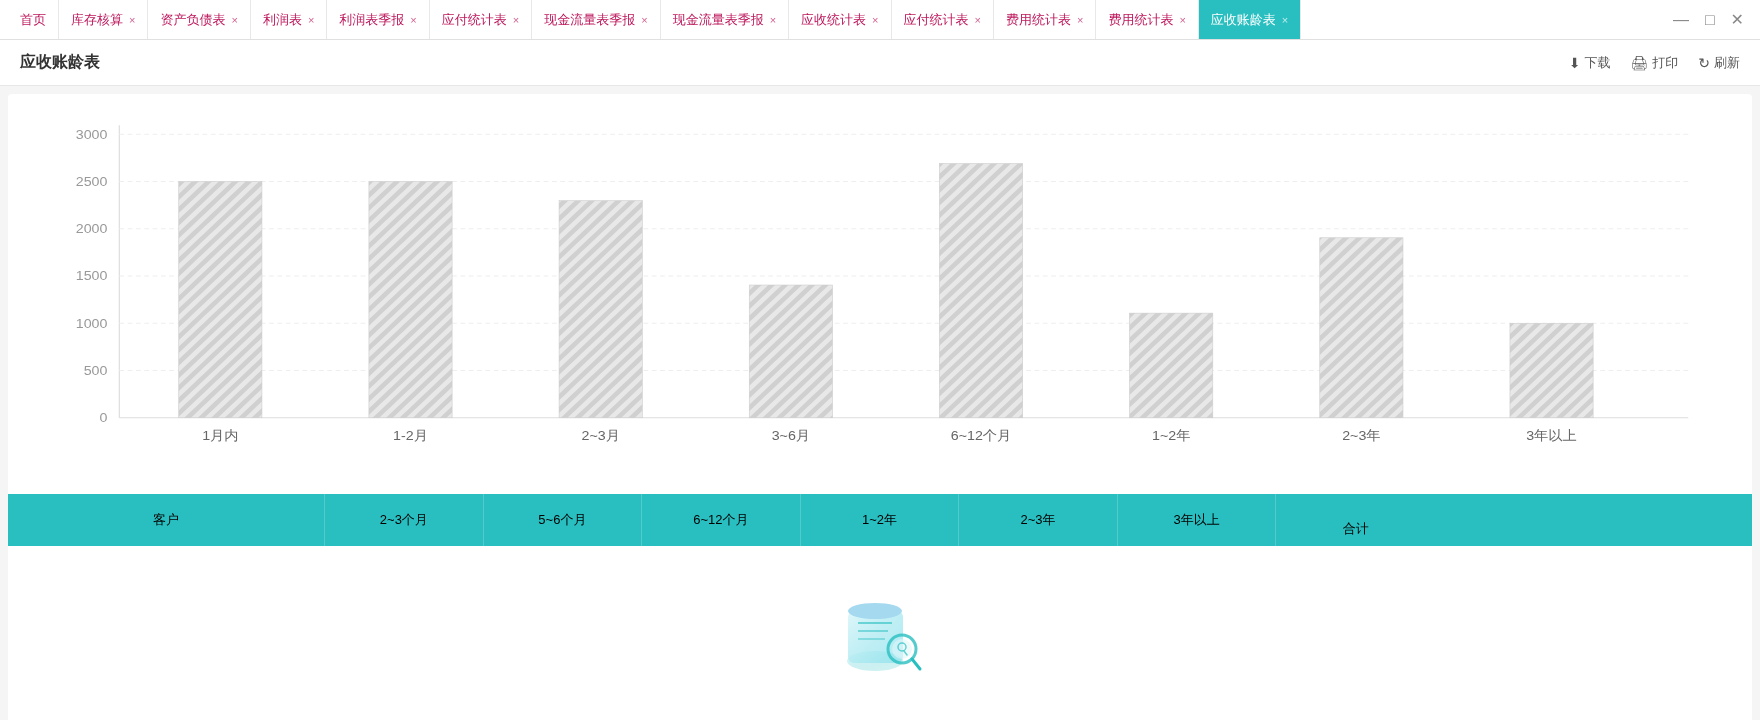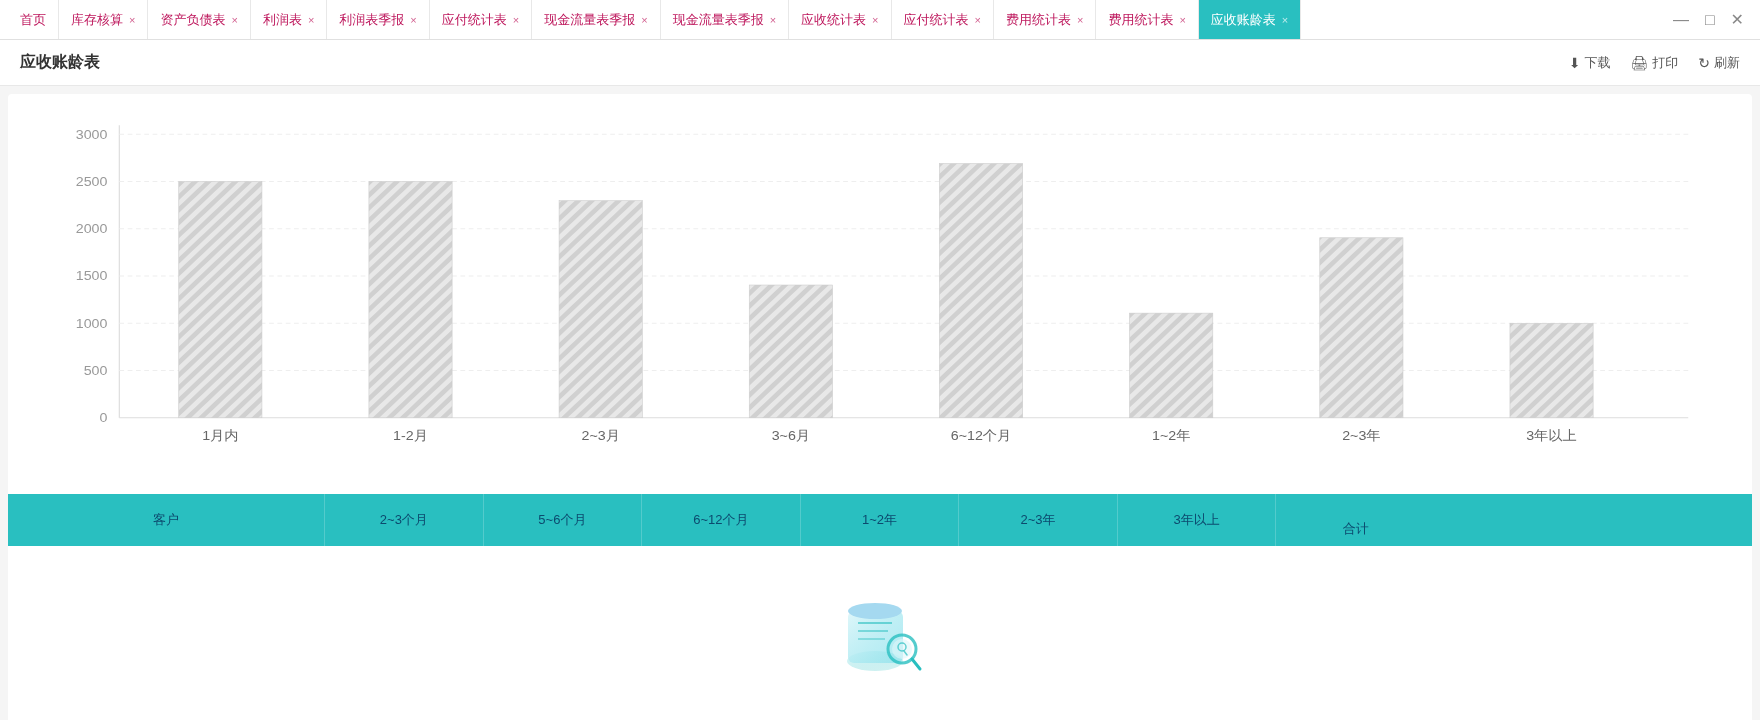--- a/index.html
+++ b/index.html
@@ -94,21 +94,21 @@
       padding: 20px 40px 20px 40px;
       height: 400px;
       position: relative;
     }
 
     
     .table-header {
       display: grid;
       grid-template-columns: 2fr 1fr 1fr 1fr 1fr 1fr 1fr 1fr 1fr 1fr;
       background: #29bfc0;
-      color: #0c4a6e;
+      color: #000000;
       font-size: 13px;
       height: 52px;
     }
     .table-header-cell {
       display: flex;
       align-items: center;
       justify-content: center;
       padding: 8px 4px;
       border-right: 1px solid rgba(255,255,255,0.2);
     }

